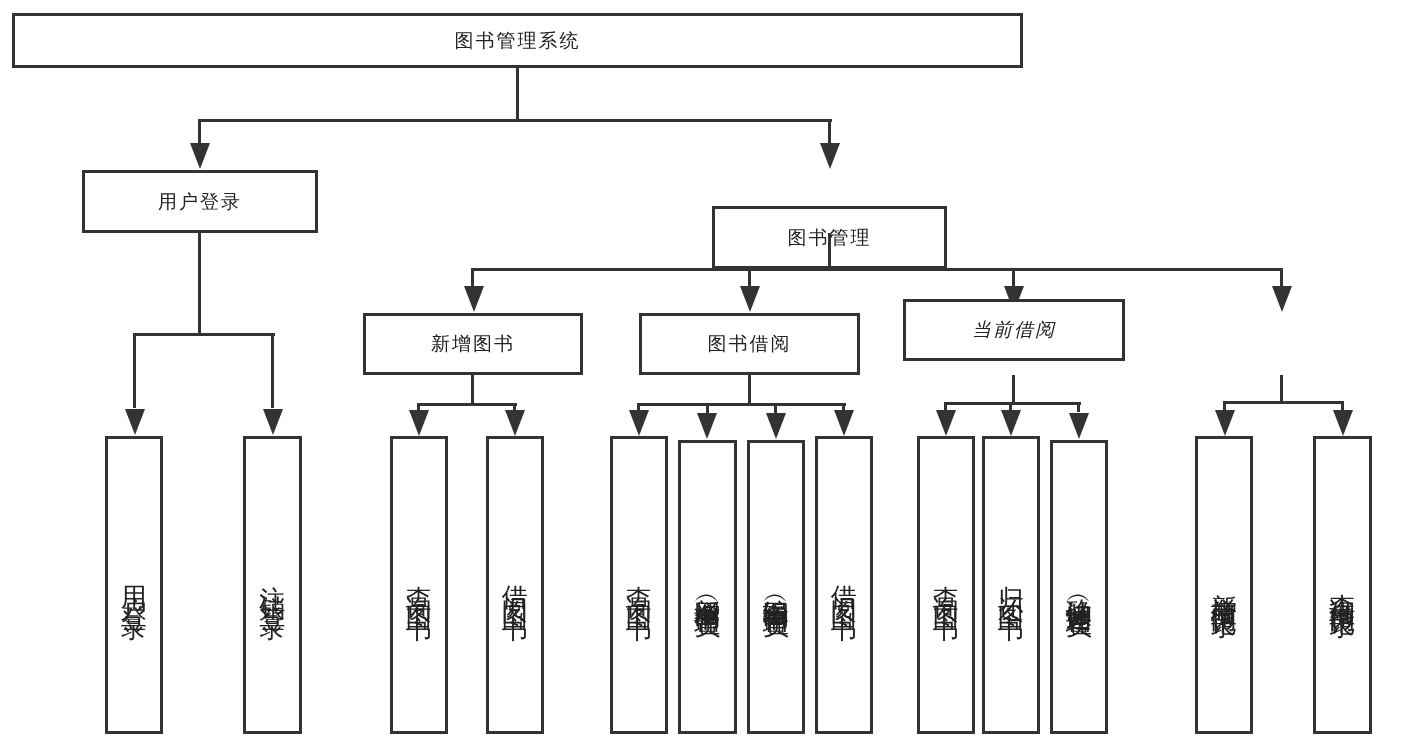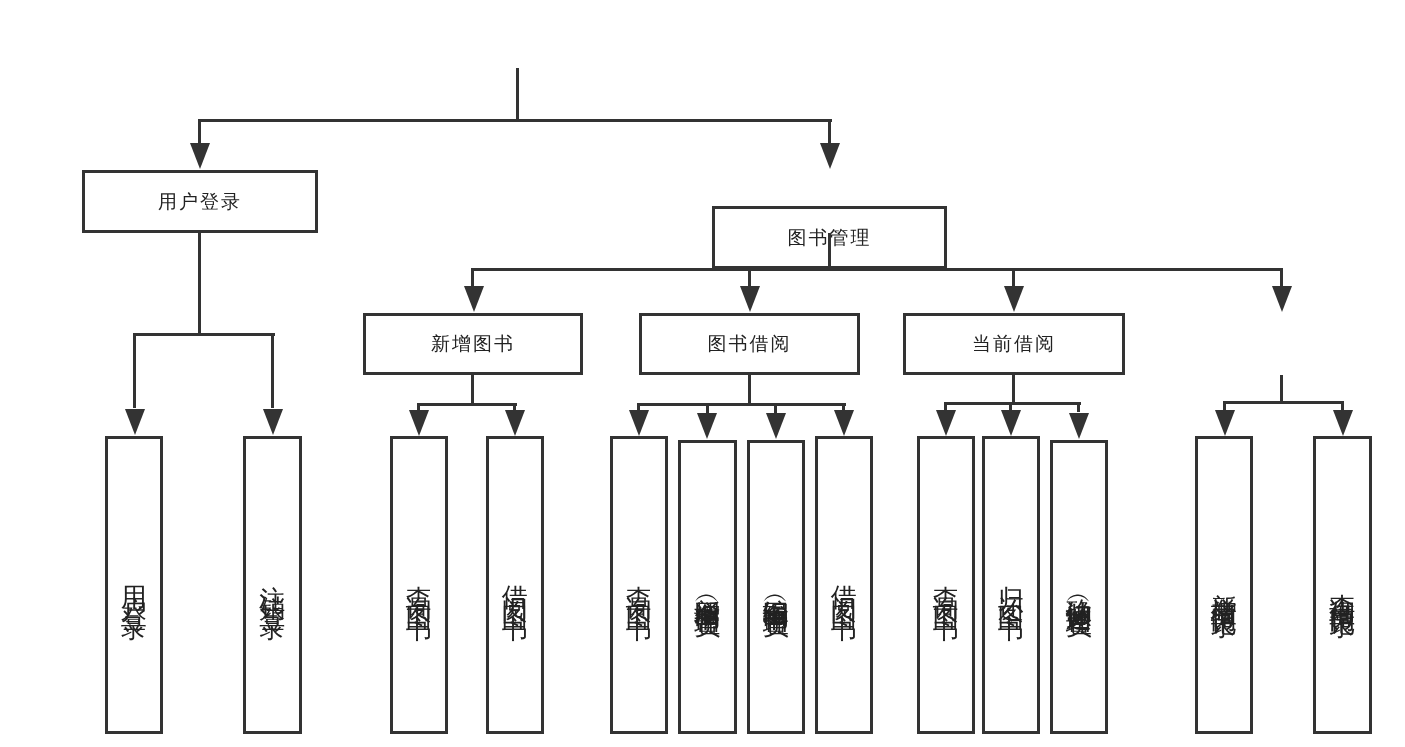--- a/index.html
+++ b/index.html
@@ -25,20 +25,23 @@
   .watermark{
     position:absolute;right:6px;bottom:8px;font-size:21px;color:#9c9c9c;
     letter-spacing:1px;white-space:nowrap;
   }
 </style>
 </head>
 <body>
 
 <div class="canvas">
 
+  <div class="box hbox" style="left:12px;top:13px;width:1011px;height:55px;">
+    <span>图书管理系统</span>
+  </div>
 
   <div class="line" style="left:516px;top:68px;width:3px;height:54px;"></div>
   <div class="line" style="left:198px;top:119px;width:634px;height:3px;"></div>
   <div class="line" style="left:198px;top:119px;width:3px;height:28px;"></div>
   <div class="arrow" style="left:190px;top:143px;"></div>
   <div class="line" style="left:828px;top:119px;width:3px;height:28px;"></div>
   <div class="arrow" style="left:820px;top:143px;"></div>
 
   <div class="box hbox" style="left:82px;top:170px;width:236px;height:63px;">
     <span>用户登录</span>
@@ -64,21 +67,21 @@
   <div class="arrow" style="left:1004px;top:286px;"></div>
   <div class="line" style="left:1280px;top:268px;width:3px;height:20px;"></div>
   <div class="arrow" style="left:1272px;top:286px;"></div>
 
   <div class="box hbox" style="left:363px;top:313px;width:220px;height:62px;">
     <span>新增图书</span>
   </div>
   <div class="box hbox" style="left:639px;top:313px;width:221px;height:62px;">
     <span>图书借阅</span>
   </div>
-  <div class="box hbox" style="left:903px;top:313px;width:222px;height:62px;">
+  <div class="box hbox" style="left:903px;top:299px;width:222px;height:62px;font-style:italic;">
     <span>当前借阅</span>
   </div>
 
   <div class="line" style="left:471px;top:375px;width:3px;height:31px;"></div>
   <div class="line" style="left:417px;top:403px;width:100px;height:3px;"></div>
   <div class="line" style="left:417px;top:403px;width:3px;height:10px;"></div>
   <div class="arrow" style="left:409px;top:410px;"></div>
   <div class="line" style="left:513px;top:403px;width:3px;height:10px;"></div>
   <div class="arrow" style="left:505px;top:410px;"></div>
 

